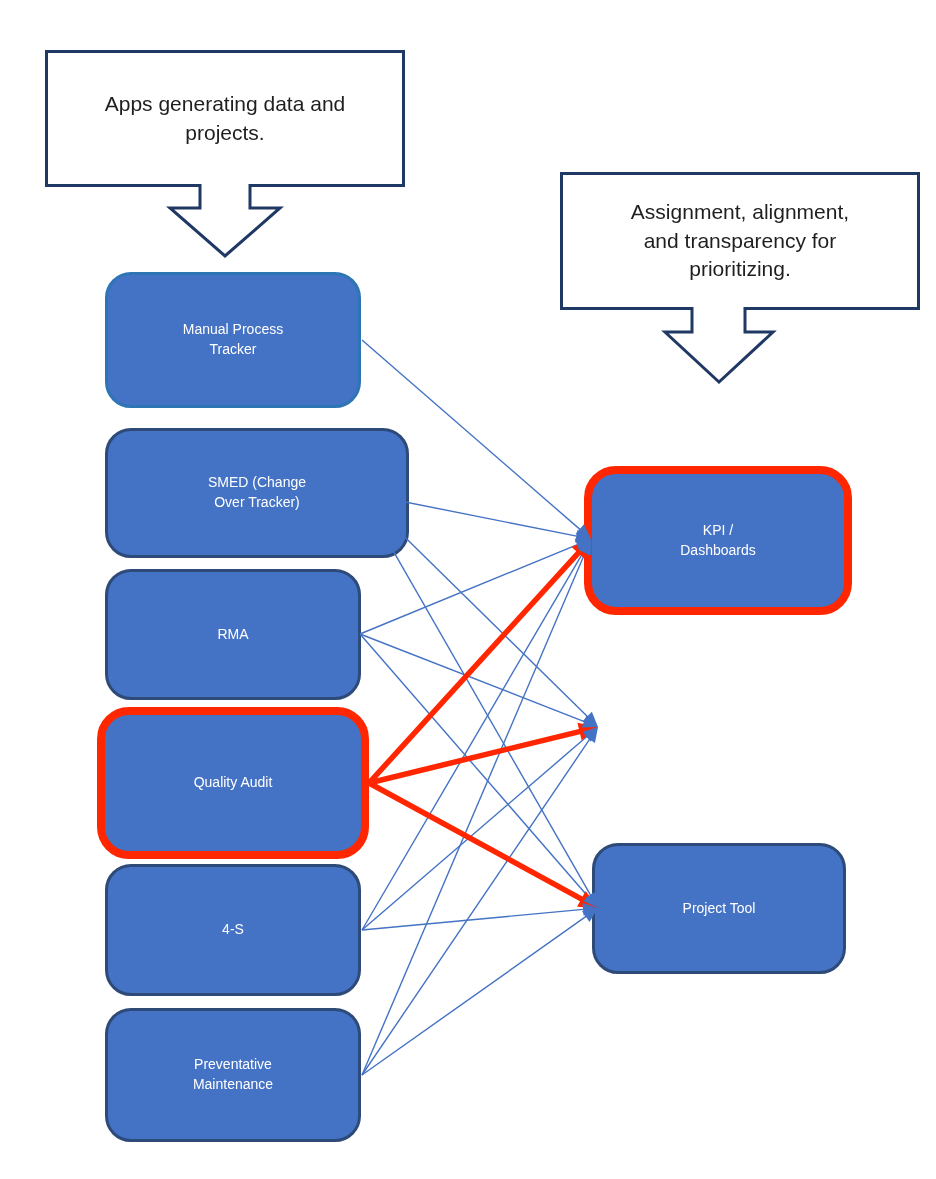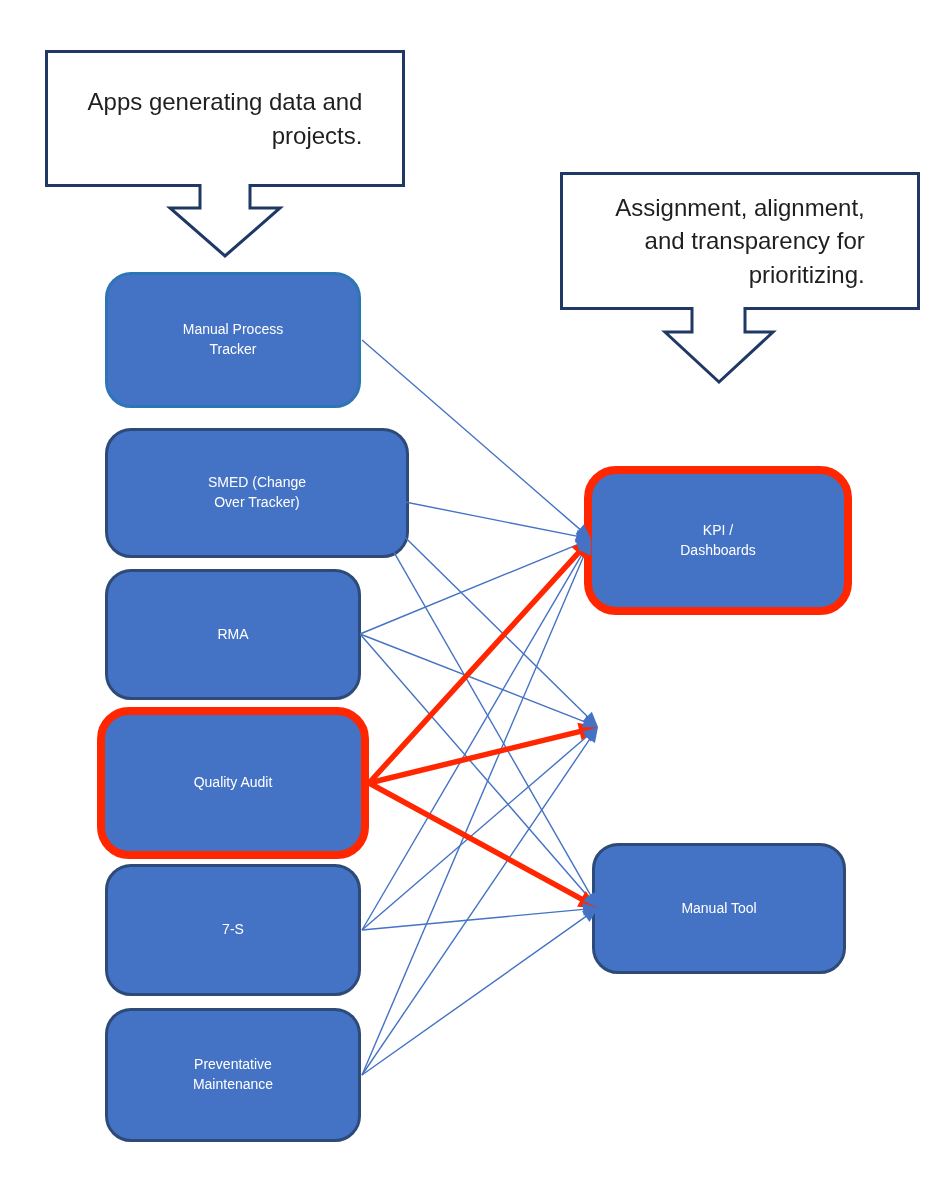--- a/index.html
+++ b/index.html
@@ -9,22 +9,22 @@
   }
   html,body{margin:0;padding:0;}
   body{background:#e8e8e8;font-family:"Liberation Sans",sans-serif;}
   .canvas{position:relative;width:936px;height:1179px;background:var(--bg);overflow:hidden;margin:0 auto;}
   .callout{
     position:absolute;box-sizing:border-box;background:var(--callout-fill);
     border:3px solid var(--callout-border);display:flex;align-items:center;justify-content:center;
     z-index:1;
   }
   .callout .callout-text{
-    white-space:pre-line;text-align:right;color:var(--callout-text);
-    font-size:24px;line-height:1.38;
+    white-space:pre-line;text-align:center;color:var(--callout-text);
+    font-size:21px;line-height:1.38;
   }
   .node{
     position:absolute;box-sizing:border-box;background:var(--node-fill);
     border:3px solid var(--node-border);border-radius:26px;
     display:flex;align-items:center;justify-content:center;z-index:1;
   }
   .node.first{border-color:var(--node-border-first);}
   .node.highlighted{border:8px solid var(--hl-border);border-radius:32px;}
   .node .node-label{
     white-space:pre-line;text-align:center;color:var(--node-text);
@@ -61,36 +61,36 @@
 
   <div class="node" style="left:105px;top:569px;width:256px;height:131px">
     <span class="node-label">RMA</span>
   </div>
 
   <div class="node highlighted" style="left:97px;top:707px;width:272px;height:152px">
     <span class="node-label">Quality Audit</span>
   </div>
 
   <div class="node" style="left:105px;top:864px;width:256px;height:132px">
-    <span class="node-label">7-S</span>
+    <span class="node-label">4-S</span>
   </div>
 
   <div class="node" style="left:105px;top:1008px;width:256px;height:134px">
     <span class="node-label">Preventative
 Maintenance</span>
   </div>
 
   <div class="node highlighted" style="left:584px;top:466px;width:268px;height:149px">
     <span class="node-label">KPI /
 Dashboards</span>
   </div>
 
 
   <div class="node" style="left:592px;top:843px;width:254px;height:131px">
-    <span class="node-label">Manual Tool</span>
+    <span class="node-label">Project Tool</span>
   </div>
 
   <svg id="connectors" width="936" height="1179" viewBox="0 0 936 1179">
     <path class="callout-arrow" d="M 200,184 L 200,208 L 170,208 L 225,256 L 280,208 L 250,208 L 250,184"></path>
     <path class="callout-arrow" d="M 692,307 L 692,332 L 665,332 L 719,382 L 773,332 L 745,332 L 745,307"></path>
   <g>
         <line x1="362" y1="340" x2="581.9421796055855" y2="531.1287936310546" stroke="#4472C4" stroke-width="1.4"></line>
         <line x1="360" y1="493" x2="579.2310764429268" y2="536.6564048327906" stroke="#4472C4" stroke-width="1.4"></line>
         <line x1="360" y1="493" x2="589.443116727073" y2="718.5869298913237" stroke="#4472C4" stroke-width="1.4"></line>
         <line x1="360" y1="493" x2="592.030132157443" y2="897.5903564930203" stroke="#4472C4" stroke-width="1.4"></line>

